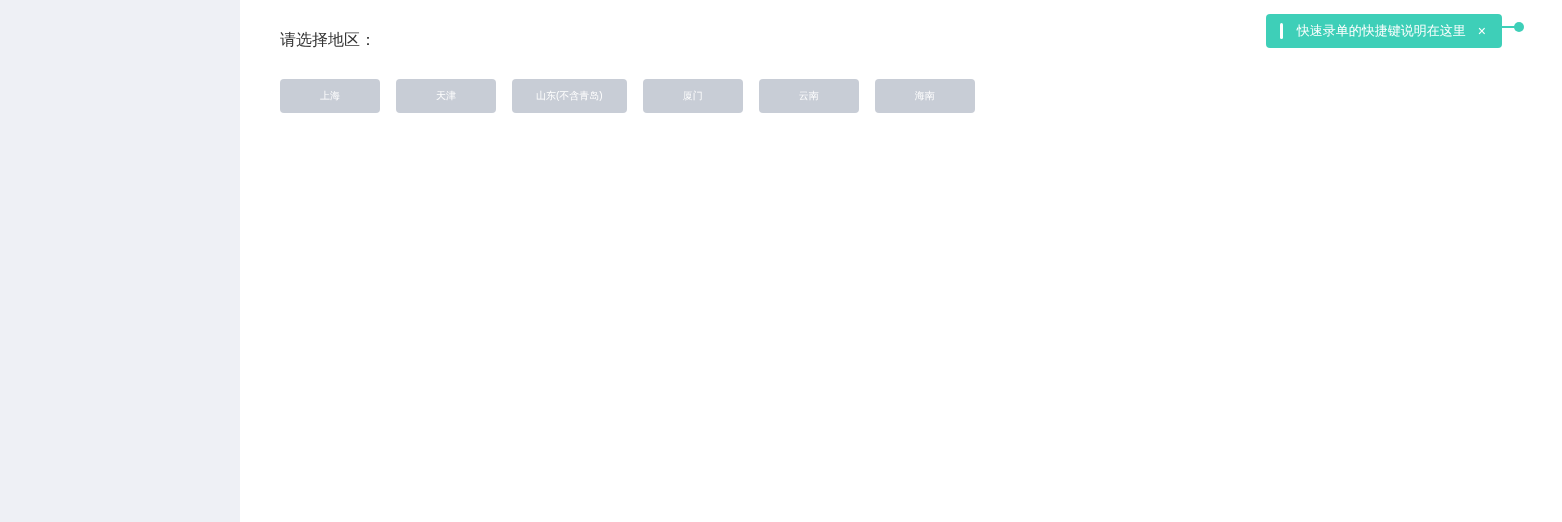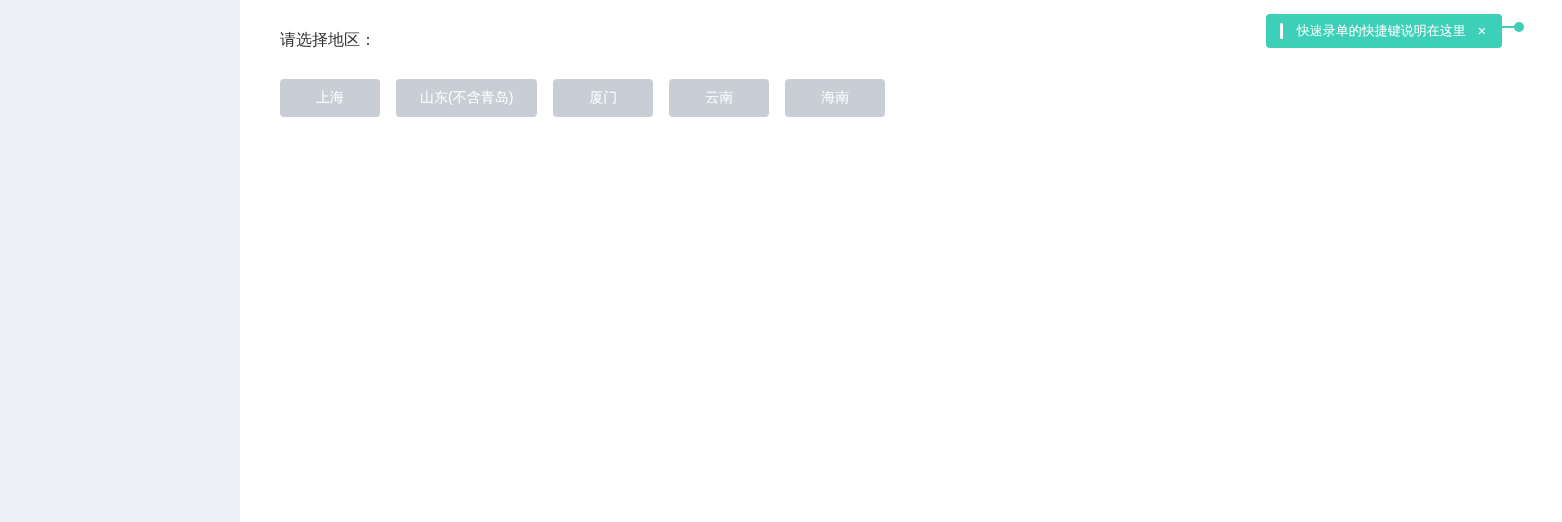--- a/index.html
+++ b/index.html
@@ -49,21 +49,21 @@
       gap: 16px;
       row-gap: 16px;
     }
 
     .region-btn {
       background: #c8cdd6;
       color: #fff;
       border: none;
       border-radius: 4px;
       padding: 10px 24px;
-      font-size: 14px;
+      font-size: 10px;
       cursor: pointer;
       white-space: nowrap;
       min-width: 100px;
       text-align: center;
       font-family: 'Microsoft YaHei', 'PingFang SC', sans-serif;
     }
 
     
     .tooltip-bar {
       position: absolute;
@@ -122,20 +122,21 @@
 </head>
 <body>
 
 <div class="sidebar"></div>
 
 <div class="main-content">
   <div class="page-title">请选择地区：</div>
   <div class="region-buttons">
 
   <button class="region-btn">上海</button>
+      <button class="region-btn">天津</button>
       <button class="region-btn">山东(不含青岛)</button>
       <button class="region-btn">厦门</button>
       <button class="region-btn">云南</button>
       <button class="region-btn">海南</button>
     </div>
 </div>
 
 <div class="tooltip-bar">
   <span class="bar-accent"></span>
   <span>快速录单的快捷键说明在这里</span>

